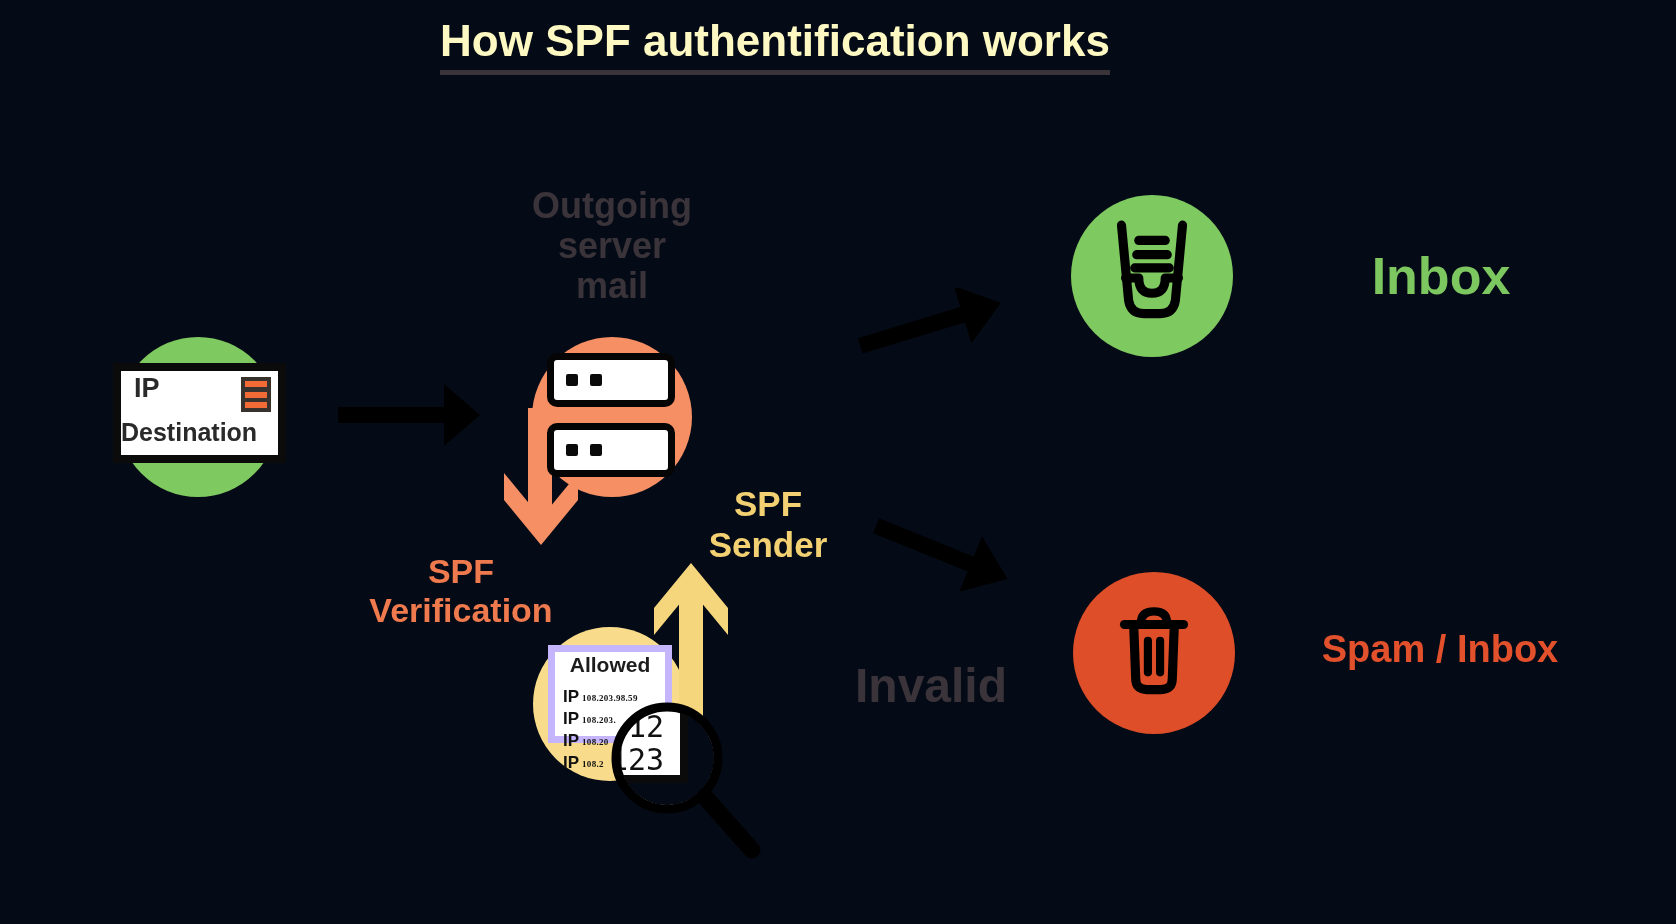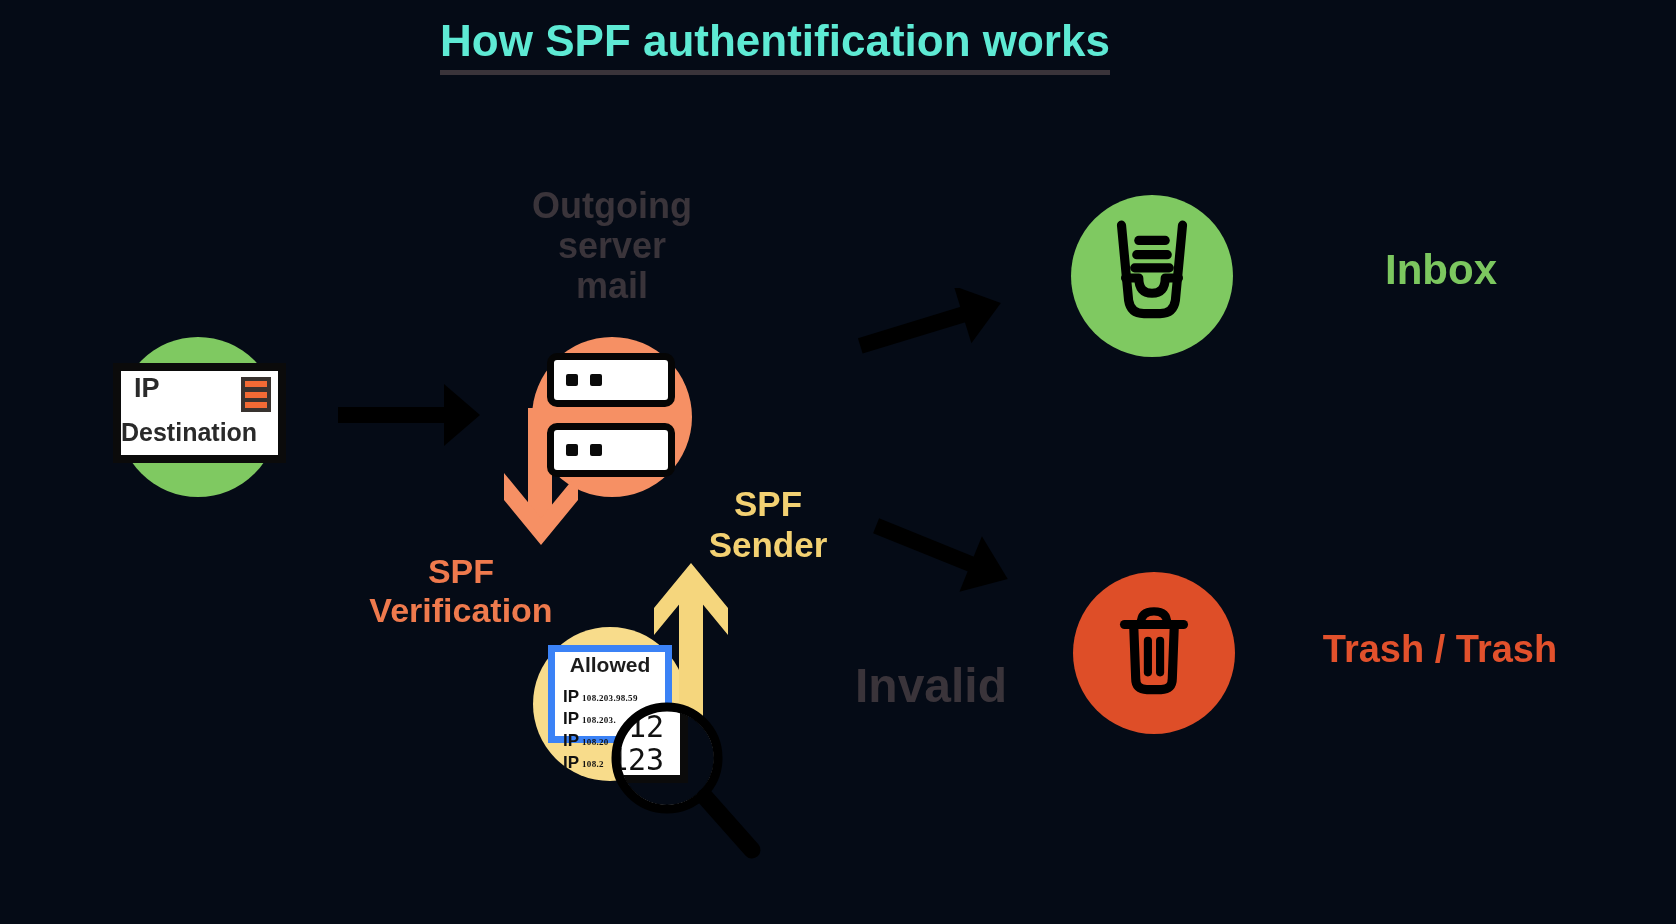--- a/index.html
+++ b/index.html
@@ -7,21 +7,21 @@
   .canvas {
     position:relative; width:1676px; height:924px;
     background:#050b16; overflow:hidden;
     font-family:"Liberation Sans", sans-serif;
   }
   .abs { position:absolute; }
   .lbl { position:absolute; font-weight:700; text-align:center; }
   .gray { color:#3a343a; }
   .title {
     position:absolute; left:0; top:16px; width:1550px;
-    text-align:center; font-size:44px; font-weight:700; color:#5eead4;
+    text-align:center; font-size:44px; font-weight:700; color:#fef9c3;
   }
   .title span { border-bottom:5px solid #3a343a; padding-bottom:5px; }
 
   .circle { position:absolute; border-radius:50%; }
   .c-green  { background:#7fc961; }
   .c-orange { background:#f69064; }
   .c-yellow { background:#f8dc8b; }
   .c-red    { background:#de4e28; }
 
   
@@ -41,21 +41,21 @@
   .srv-box {
     position:absolute; width:128px; height:54px; background:#ffffff;
     border:7px solid #050505; border-radius:10px;
   }
   .srv-box b { position:absolute; top:14px; width:12px; height:12px; background:#0a0a0a; border-radius:2px; }
   .srv-box b.d1 { left:12px; } .srv-box b.d2 { left:36px; }
 
   
   .doc {
     position:absolute; left:548px; top:645px; width:124px; height:98px;
-    background:#ffffff; border:7px solid #3b82f6; z-index:3;
+    background:#ffffff; border:7px solid #c4b5fd; z-index:3;
   }
   .doc .doc-title { text-align:center; margin-top:1px; font-size:21px; font-weight:700; color:#1c1c1c; }
   .ip-row { position:absolute; left:8px; display:flex; align-items:center; gap:3px; height:20px; }
   .ip-prefix { font-size:17px; font-weight:800; color:#111; line-height:1; }
   .ip-value { font-family:Liberation Serif, serif; font-size:9px; font-weight:700; letter-spacing:0.3px; color:#111; line-height:1; padding-top:4px; }
 
   .z2 { z-index:2; } .z4 { z-index:4; }
 </style>
 </head>
 <body>
@@ -167,34 +167,34 @@
   <div class="circle c-green" style="left:1071px; top:195px; width:162px; height:162px;"></div>
   <svg class="abs" style="left:1091px; top:215px;" width="122" height="122" viewBox="0 0 120 120">
     <g fill="none" stroke="#000" stroke-width="9" stroke-linecap="round" stroke-linejoin="round">
       <path d="M 30,10 L 37,84 Q 39,97 52,97 L 68,97 Q 81,97 83,84 L 90,10"></path>
       <path d="M 34,62 H 47 Q 47,77 60,77 Q 73,77 73,62 H 86"></path>
       <line x1="47" y1="25" x2="73" y2="25"></line>
       <line x1="45" y1="39" x2="75" y2="39"></line>
       <line x1="43" y1="52" x2="77" y2="52"></line>
     </g>
   </svg>
-  <div class="lbl" style="left:1341px; top:246px; width:200px; font-size:42px; color:#7cc75f;">Inbox</div>
+  <div class="lbl" style="left:1341px; top:246px; width:200px; font-size:52px; color:#7cc75f;">Inbox</div>
 
   <svg class="abs" style="left:866px; top:505px;" width="150" height="95" viewBox="0 0 150 95">
     <g transform="rotate(22 75 47)">
       <rect x="5" y="39" width="105" height="16" fill="#000"></rect>
       <polygon points="107,17 147,47 107,77" fill="#000"></polygon>
     </g>
   </svg>
   <div class="lbl gray" style="left:831px; top:658px; width:200px; font-size:48px;">Invalid</div>
   <div class="circle c-red" style="left:1073px; top:572px; width:162px; height:162px;"></div>
   <svg class="abs" style="left:1093px; top:592px;" width="122" height="122" viewBox="0 0 120 120">
     <g fill="none" stroke="#000" stroke-linecap="round" stroke-linejoin="round">
       <path d="M 47,31 Q 47,19 60,19 Q 73,19 73,31" stroke-width="8"></path>
       <line x1="31" y1="32" x2="89" y2="32" stroke-width="9"></line>
       <path d="M 40,32 L 42,85 Q 42,96 53,96 L 67,96 Q 78,96 78,85 L 80,32" stroke-width="9"></path>
       <line x1="54" y1="48" x2="54" y2="79" stroke-width="8"></line>
       <line x1="66" y1="48" x2="66" y2="79" stroke-width="8"></line>
     </g>
   </svg>
-  <div class="lbl" style="left:1290px; top:628px; width:300px; font-size:38px; color:#e2512c;">Trash / Trash</div>
+  <div class="lbl" style="left:1290px; top:628px; width:300px; font-size:38px; color:#e2512c;">Spam / Inbox</div>
 
 </div>
 
 </body></html>

